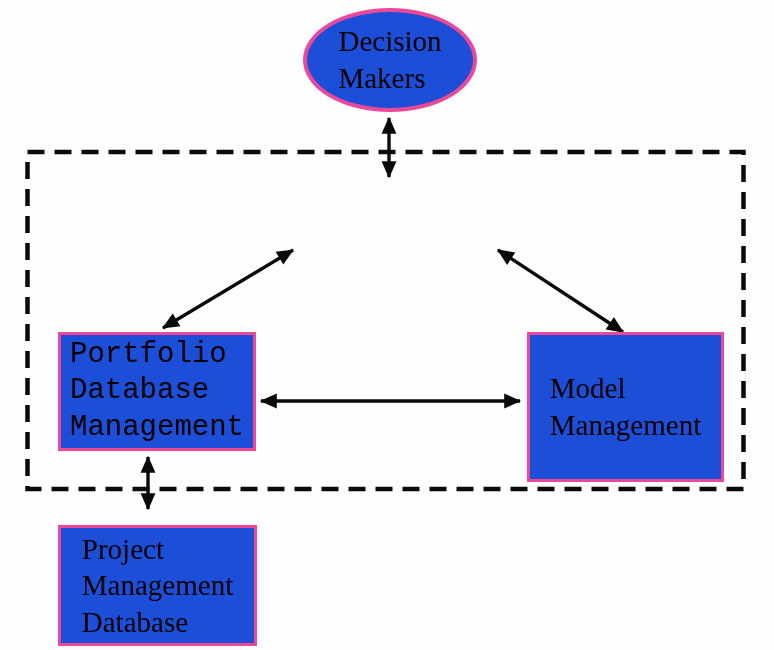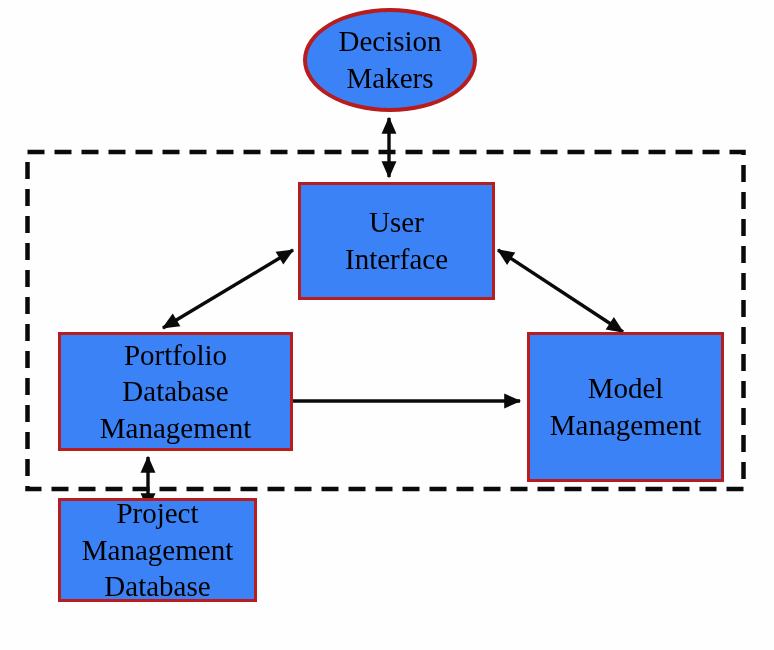--- a/index.html
+++ b/index.html
@@ -22,38 +22,38 @@
     top: 0;
     width: 774px;
     height: 650px;
   }
   .node {
     position: absolute;
     box-sizing: border-box;
     display: flex;
     align-items: center;
     justify-content: center;
-    text-align: center;
-    background: #3b82f6;
-    border: 3px solid #b91c1c;
+    text-align: left;
+    background: #1d4ed8;
+    border: 3px solid #ec4899;
   }
   .node .label {
     white-space: pre-line;
     font-size: 29px;
     line-height: 1.26;
   }
   .node.ellipse {
     border-radius: 50%;
     border-width: 4px;
   }
   #node-decision-makers { left: 303px; top: 8px;   width: 174px; height: 104px; }
   #node-user-interface  { left: 298px; top: 182px; width: 197px; height: 118px; }
-  #node-portfolio-db    { left: 58px;  top: 332px; width: 235px; height: 119px; }
+  #node-portfolio-db    { left: 58px;  top: 332px; width: 198px; height: 119px; font-family: Liberation Mono, monospace; }
   #node-model-mgmt      { left: 527px; top: 332px; width: 197px; height: 150px; }
-  #node-project-db      { left: 58px;  top: 498px; width: 199px; height: 104px; }
+  #node-project-db      { left: 58px;  top: 525px; width: 199px; height: 121px; }
 </style>
 </head>
 <body>
 
 <div class="canvas">
 
   <svg class="overlay" viewBox="0 0 774 650">
     <defs>
       <marker id="arrowhead" viewBox="0 0 10 10" refX="9.3" refY="5" markerWidth="5.5" markerHeight="5" orient="auto-start-reverse">
         <path d="M0,0.6 L10,5 L0,9.4 z" fill="#0a0a0a"></path>
@@ -71,24 +71,20 @@
     <path d="M261,401 L520,401" fill="none" stroke="#0a0a0a" stroke-width="3.4" marker-start="url(#arrowhead)" marker-end="url(#arrowhead)"></path>
 
     <path d="M148,457 L148,509" fill="none" stroke="#0a0a0a" stroke-width="3.4" marker-start="url(#arrowhead)" marker-end="url(#arrowhead)"></path>
   </svg>
 
   <div class="node ellipse" id="node-decision-makers">
     <span class="label">Decision
 Makers</span>
   </div>
 
-  <div class="node" id="node-user-interface">
-    <span class="label">User
-Interface</span>
-  </div>
 
   <div class="node" id="node-portfolio-db">
     <span class="label">Portfolio
 Database
 Management</span>
   </div>
 
   <div class="node" id="node-model-mgmt">
     <span class="label">Model
 Management</span>

